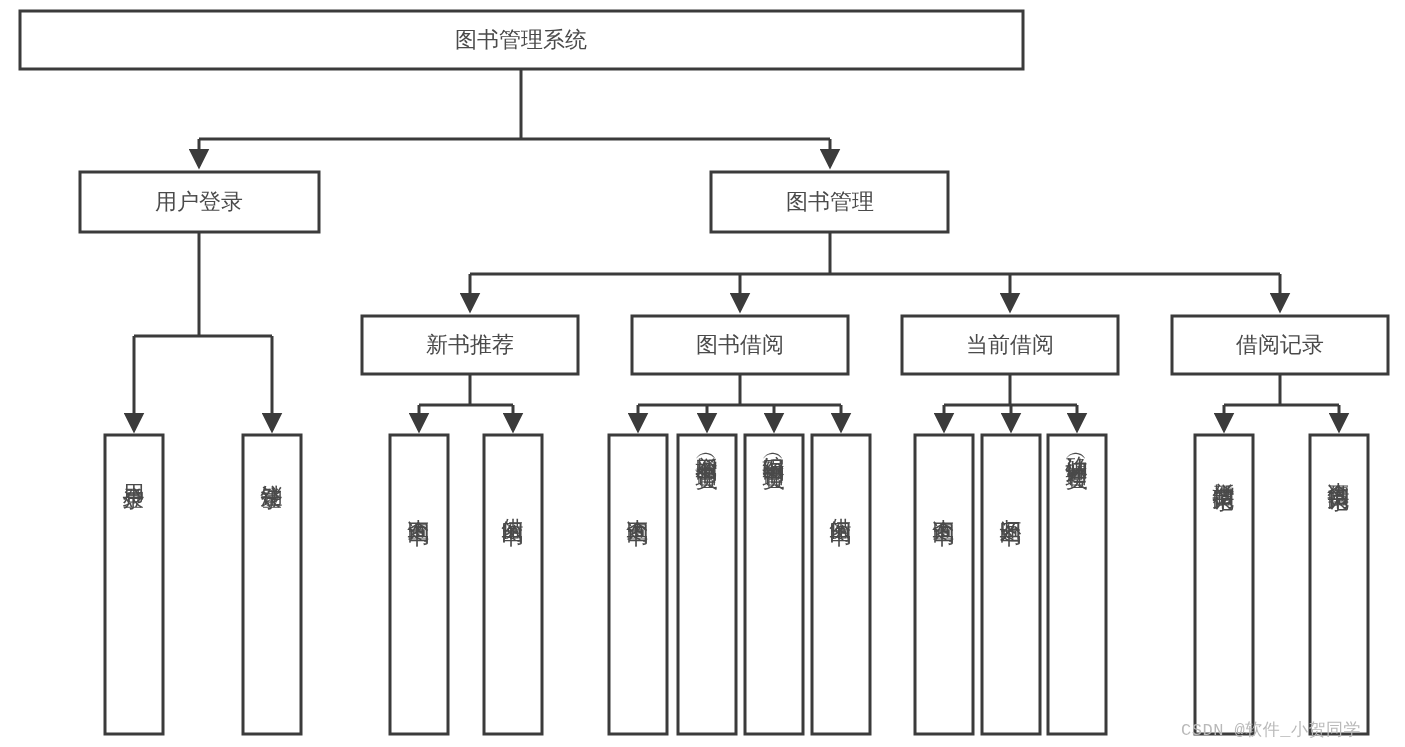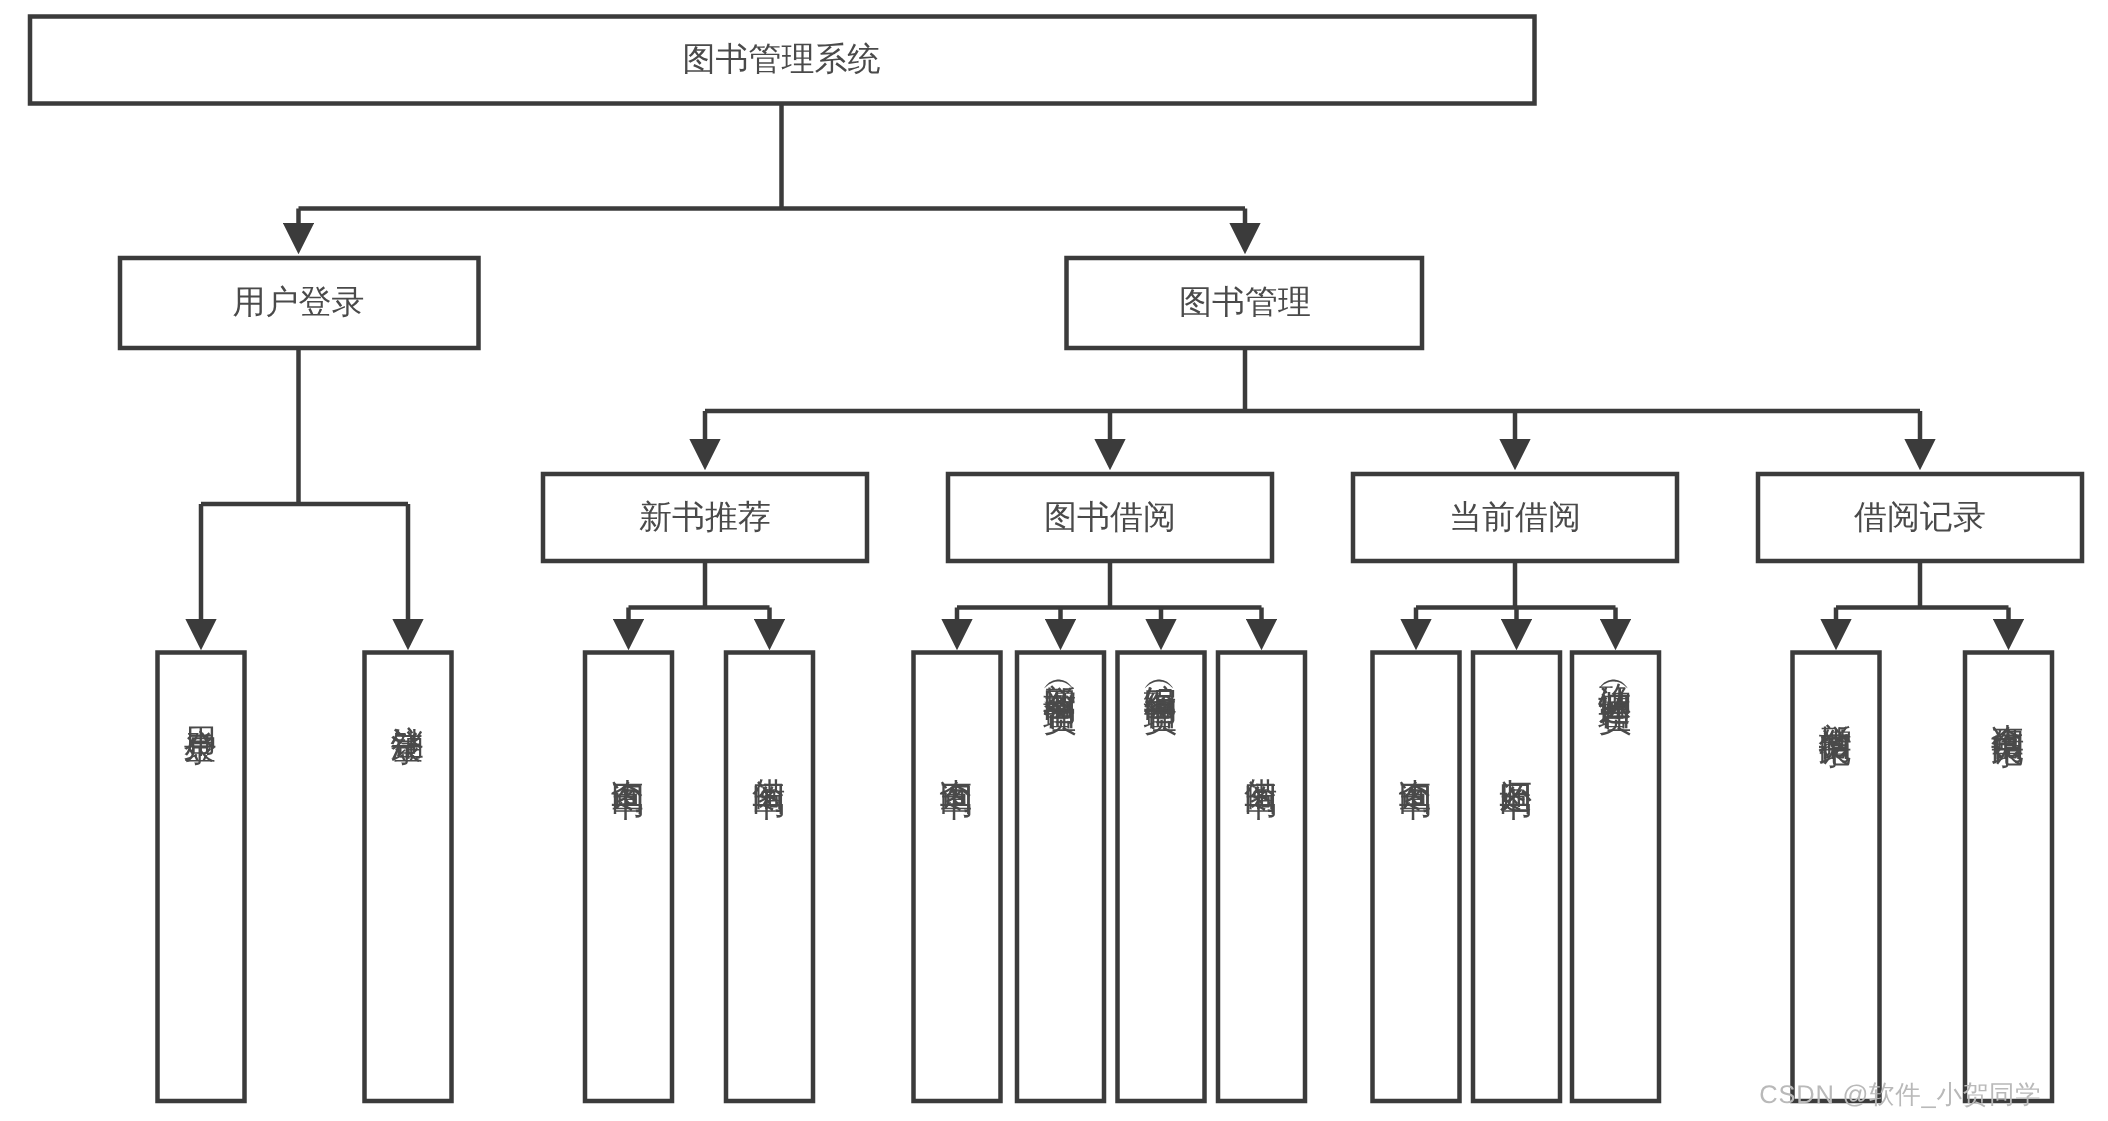--- a/index.html
+++ b/index.html
@@ -52,21 +52,21 @@
     fill: #4a4a4a;
     font-size: 22px;
     text-anchor: middle;
     writing-mode: vertical-rl;
     letter-spacing: 2px;
   }
   .watermark {
     position: absolute;
     right: 10px;
     bottom: 6px;
-    font-family: Liberation Sans, sans-serif;
+    font-family: Liberation Mono, monospace;
     font-size: 17px;
     color: #b9b9b9;
     white-space: nowrap;
     letter-spacing: 0.5px;
   }
 </style>
 </head>
 <body>
 
 <div id="diagram-root">

